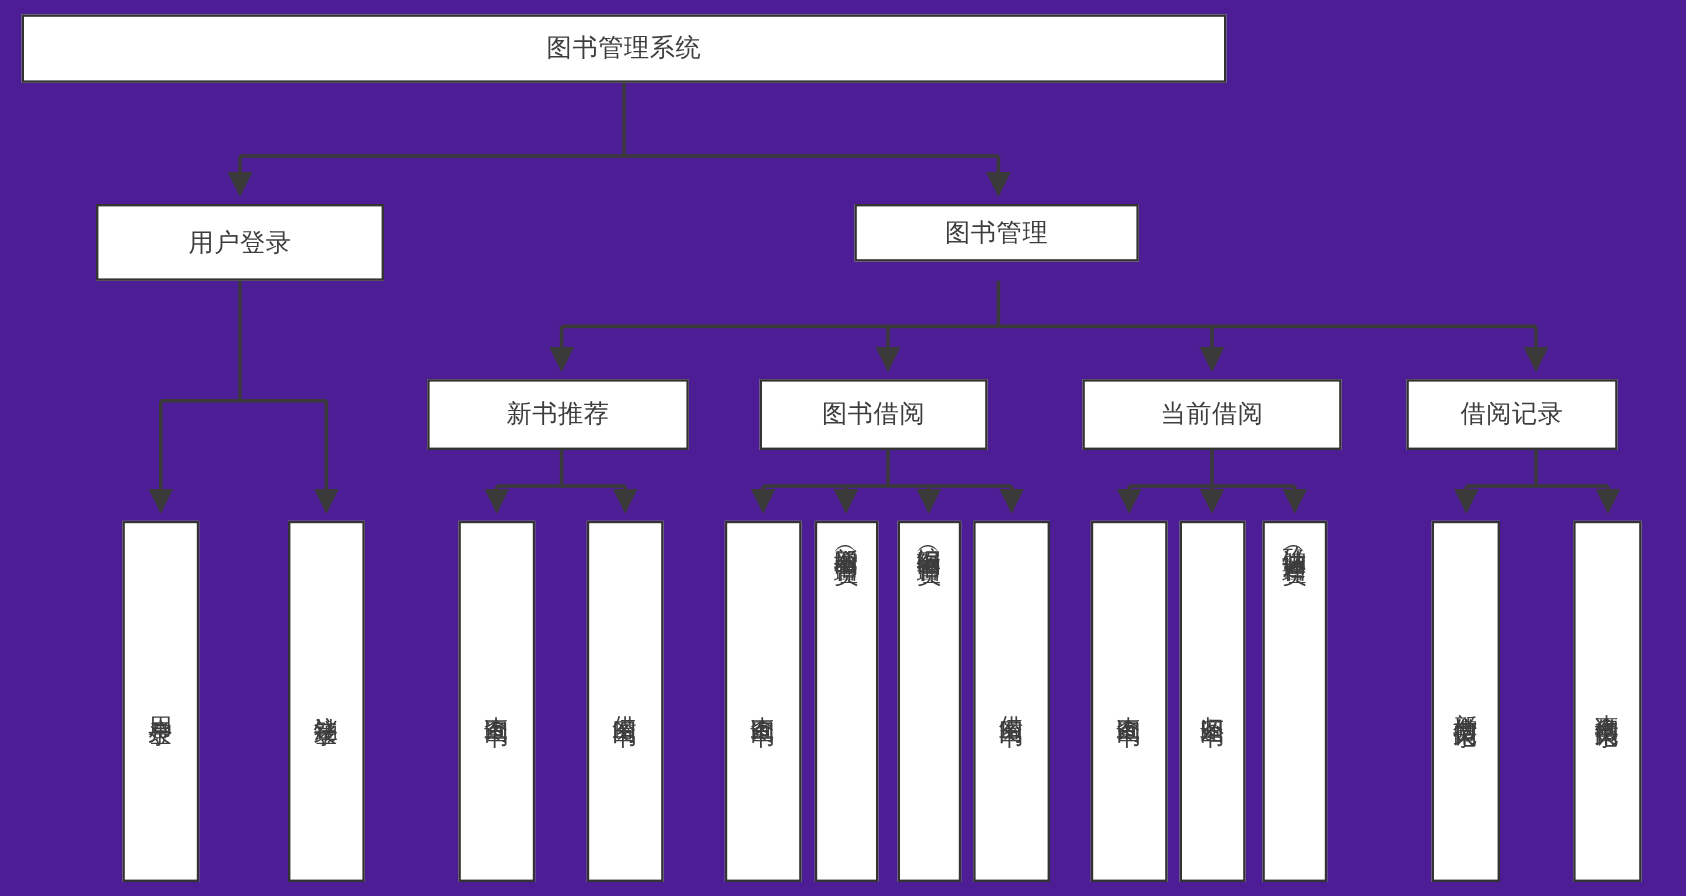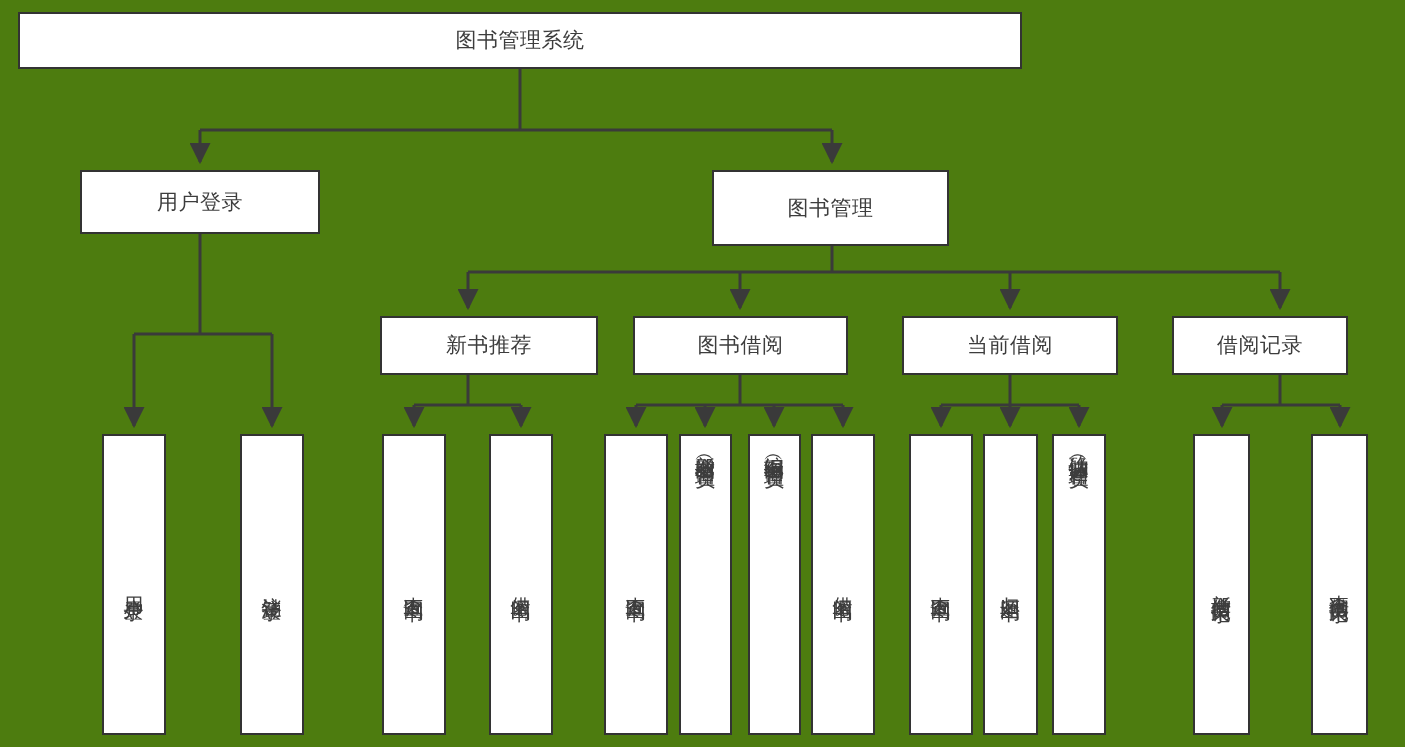--- a/index.html
+++ b/index.html
@@ -4,21 +4,21 @@
 <style>
   html, body {
     margin: 0;
     padding: 0;
     background: #ffffff;
   }
   #canvas {
     position: relative;
     width: 1405px;
     height: 747px;
-    background: #4d7c0f;
+    background: #4c1d95;
     font-family: "DejaVu Sans", "Liberation Sans", sans-serif;
     overflow: hidden;
   }
   #svg-layer {
     position: absolute;
     left: 0;
     top: 0;
     width: 1405px;
     height: 747px;
   }
@@ -121,28 +121,28 @@
     </g>
   </svg>
 
   <div class="node" style="left:18px; top:12px; width:1004px; height:57px;">
     <span class="label">图书管理系统</span>
   </div>
 
   <div class="node" style="left:80px; top:170px; width:240px; height:64px;">
     <span class="label">用户登录</span>
   </div>
-  <div class="node" style="left:712px; top:170px; width:237px; height:76px;">
+  <div class="node" style="left:712px; top:170px; width:237px; height:48px;">
     <span class="label">图书管理</span>
   </div>
 
-  <div class="node" style="left:380px; top:316px; width:218px; height:59px;">
+  <div class="node" style="left:356px; top:316px; width:218px; height:59px;">
     <span class="label">新书推荐</span>
   </div>
-  <div class="node" style="left:633px; top:316px; width:215px; height:59px;">
+  <div class="node" style="left:633px; top:316px; width:190px; height:59px;">
     <span class="label">图书借阅</span>
   </div>
   <div class="node" style="left:902px; top:316px; width:216px; height:59px;justify-content:center;">
     <span class="label">当前借阅</span>
   </div>
   <div class="node" style="left:1172px; top:316px; width:176px; height:59px;">
     <span class="label">借阅记录</span>
   </div>
 
   <div class="node vertical centered" style="left:102px; top:434px; width:64px; height:301px;">

